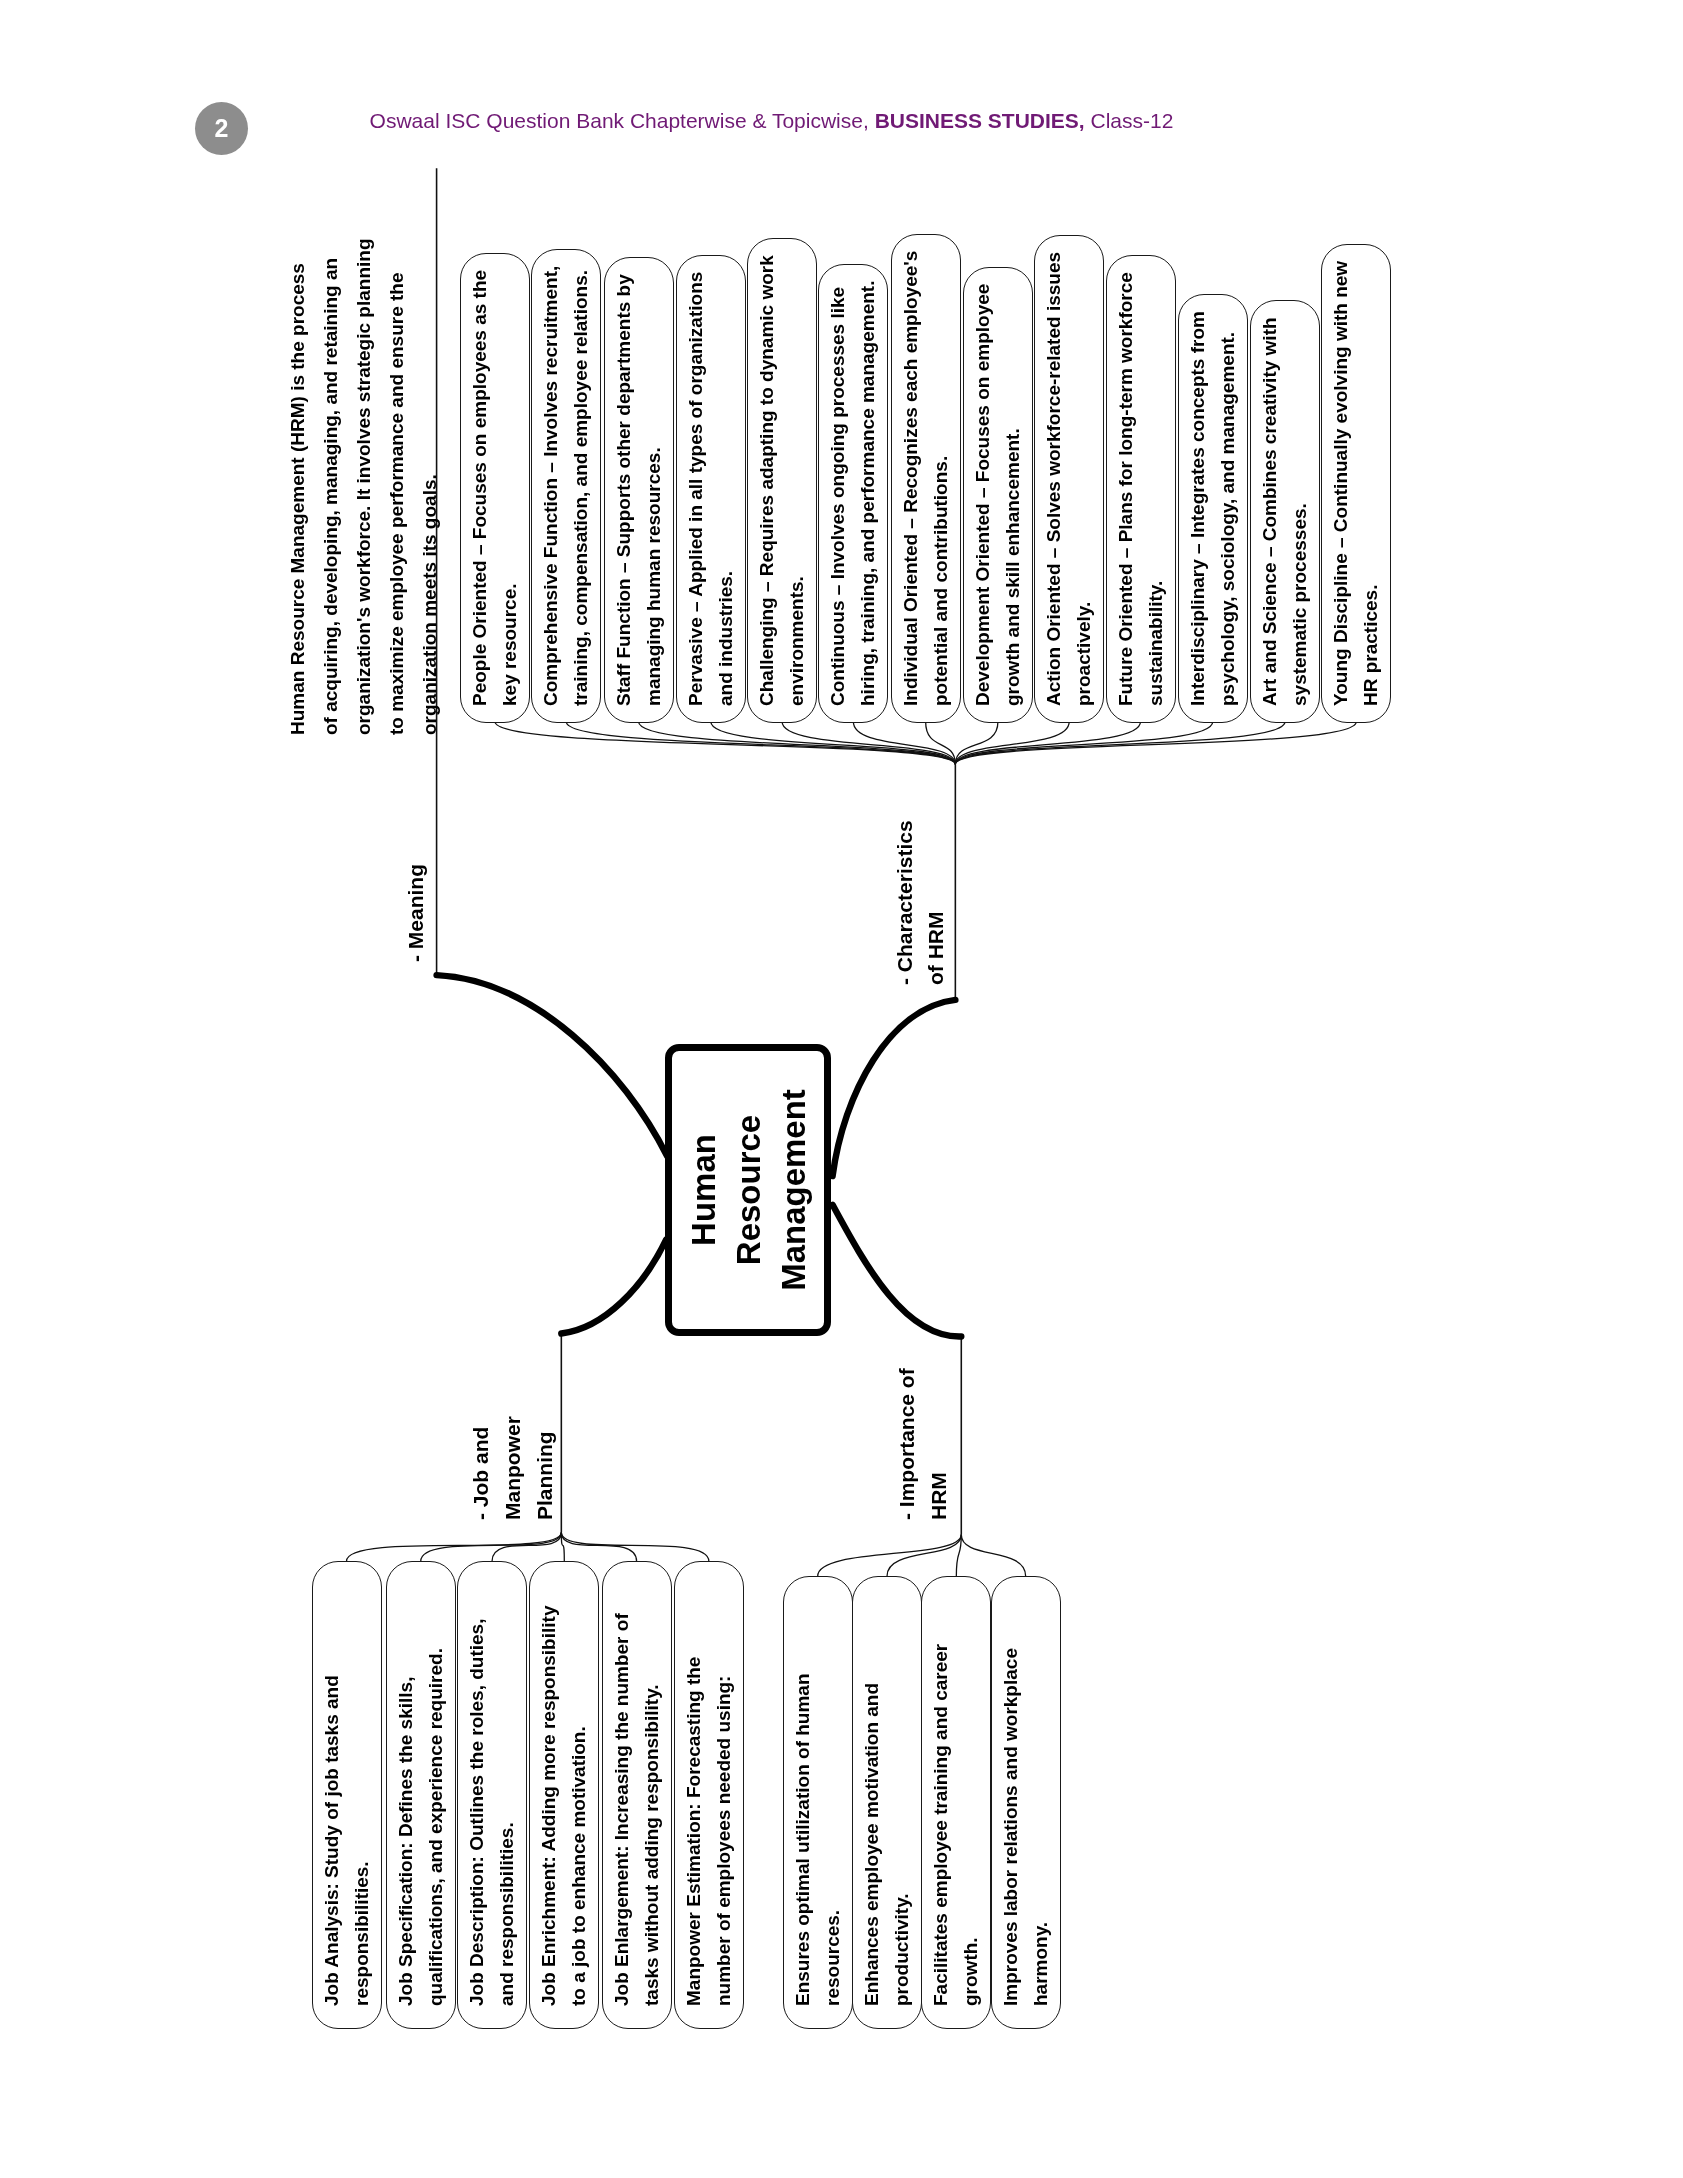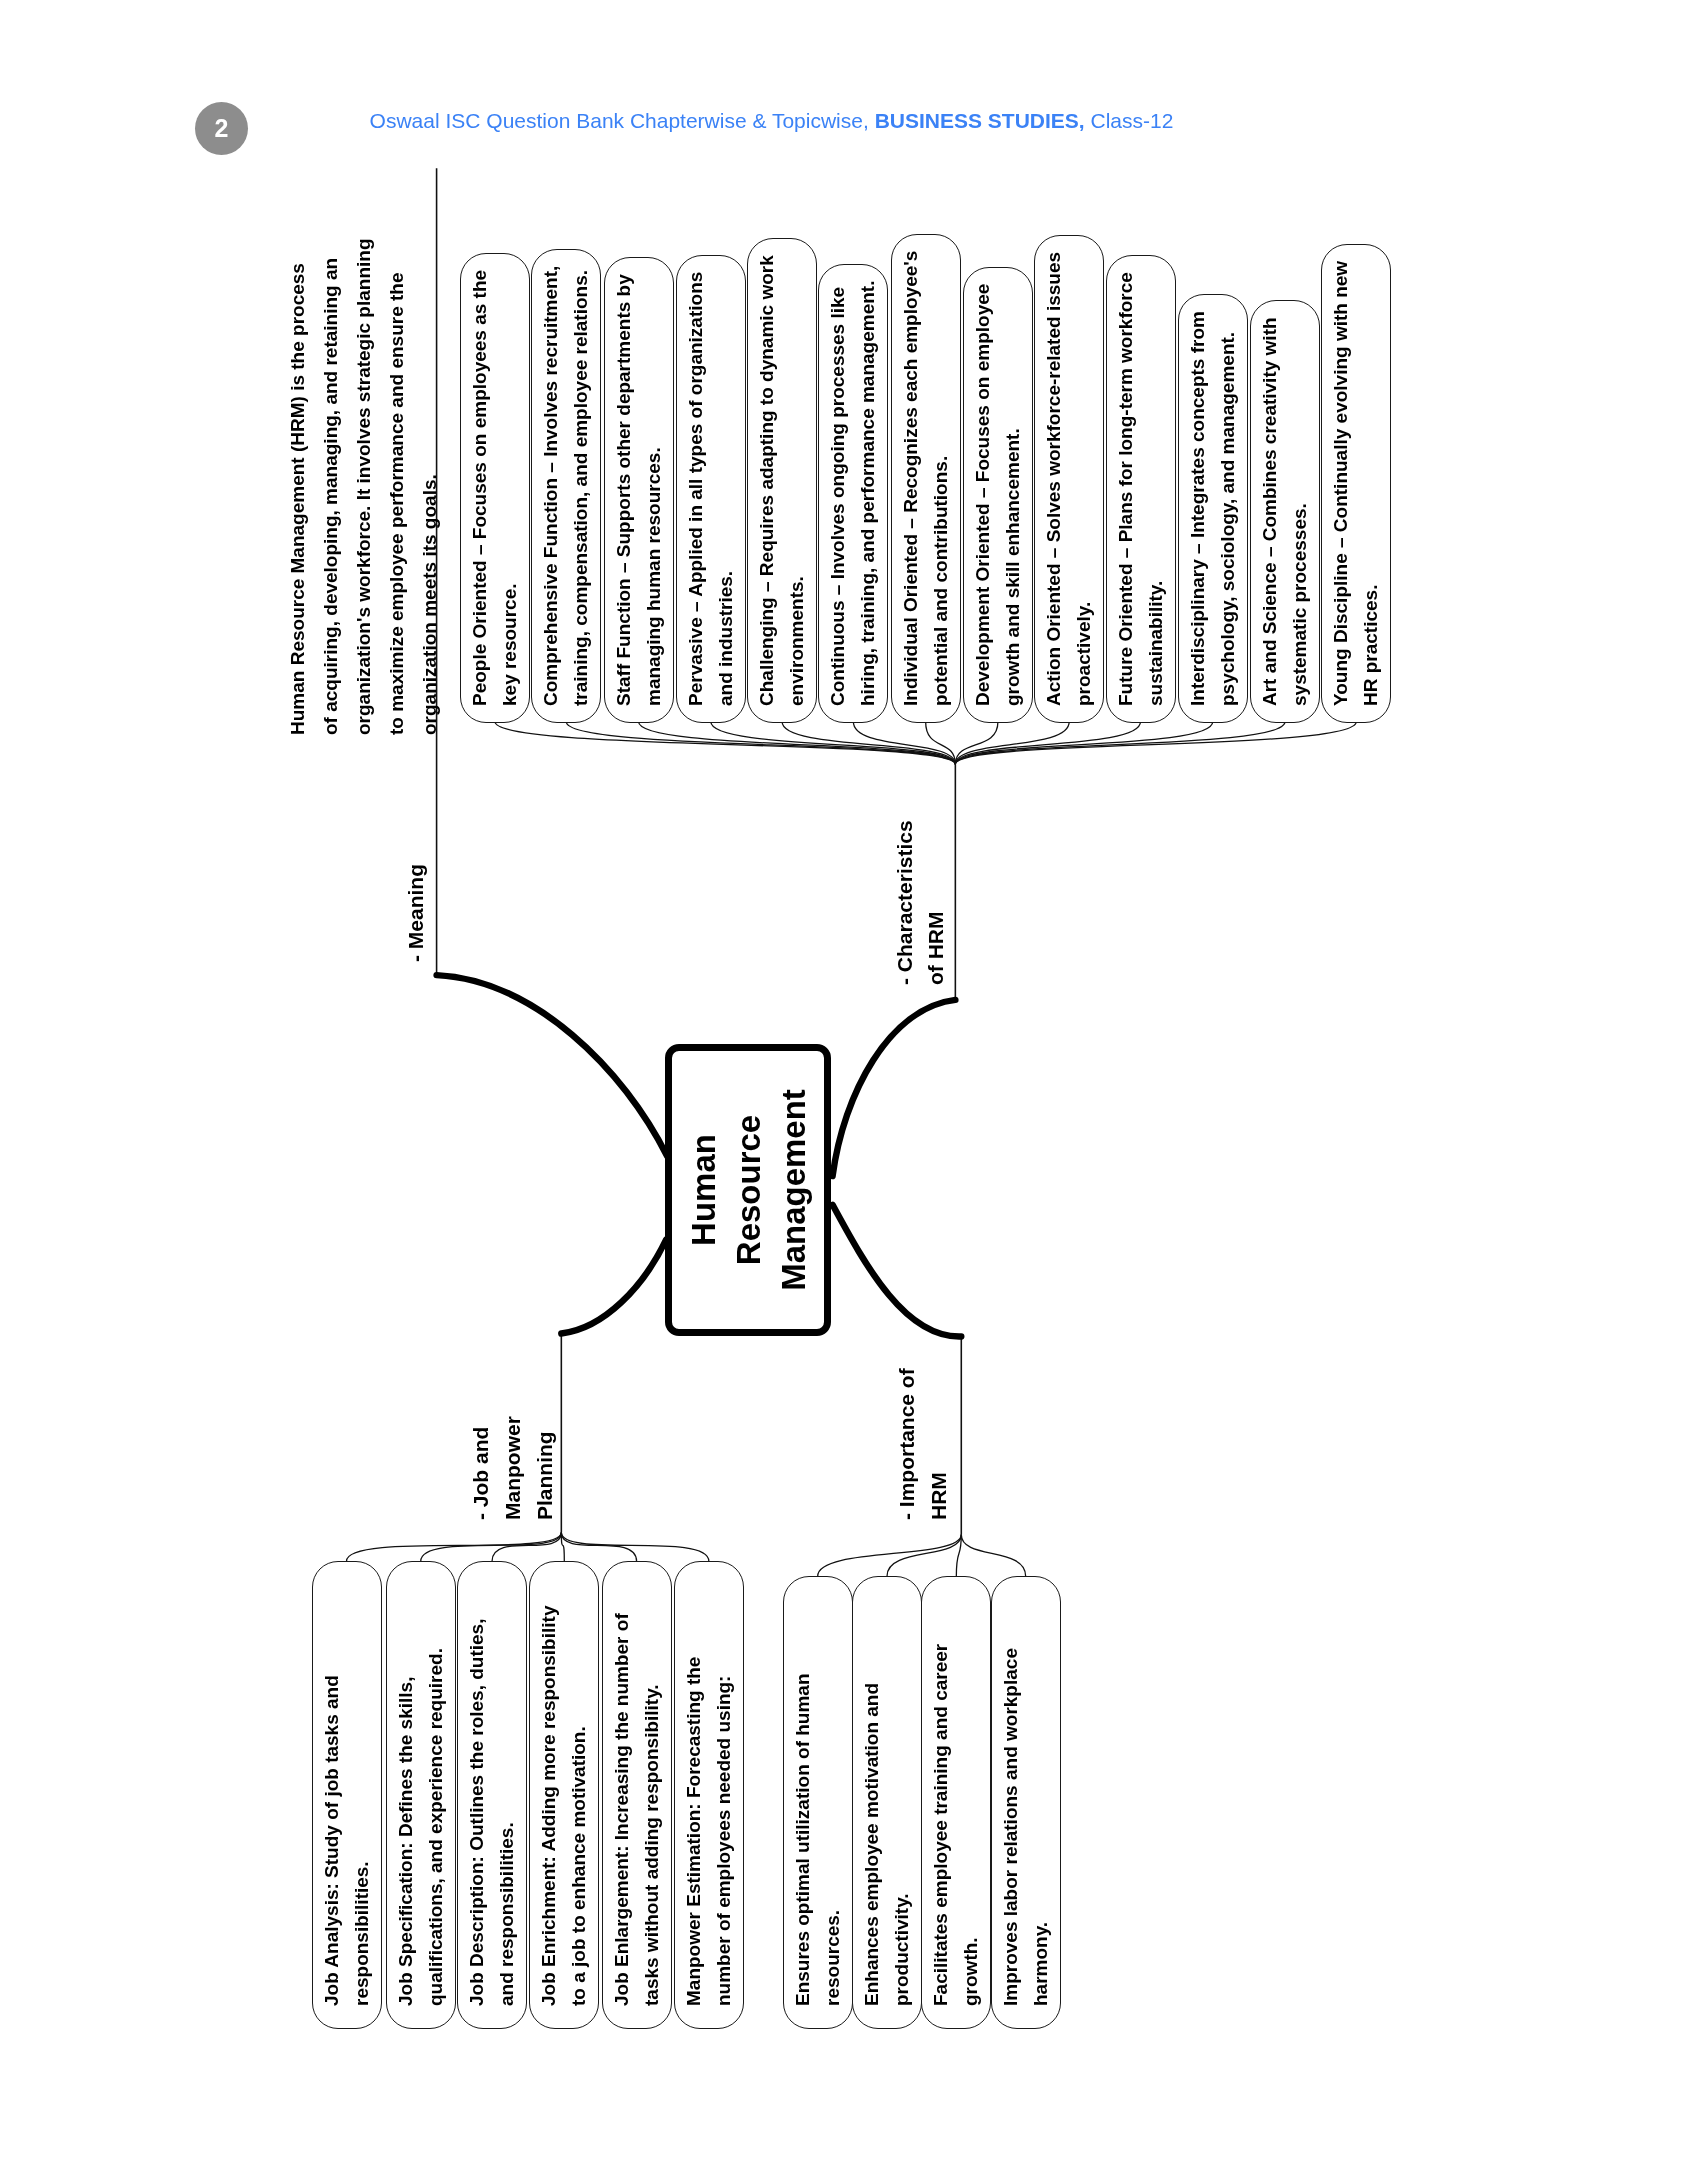--- a/index.html
+++ b/index.html
@@ -3,21 +3,21 @@
 <meta charset="utf-8">
 <style>
   html,body{margin:0;padding:0;background:#ffffff;}
   #page{position:relative;width:1683px;height:2178px;background:#ffffff;overflow:hidden;
         font-family:"Liberation Sans",sans-serif;color:#000;}
   
   #page-number-badge{position:absolute;left:195px;top:102px;width:53px;height:53px;border-radius:50%;
         background:#8d8d8d;display:flex;align-items:center;justify-content:center;
         color:#ffffff;font-size:25px;font-weight:bold;z-index:30;}
   #page-header{position:absolute;left:0;top:109px;width:1543px;text-align:center;z-index:30;
-        font-size:21px;color:#3b82f6;white-space:nowrap;}
+        font-size:21px;color:#701a75;white-space:nowrap;}
   #page-header b{font-weight:bold;}
   
   #map-rotated{position:absolute;left:0;top:2178px;width:2178px;height:1683px;
         transform:rotate(-90deg);transform-origin:0 0;}
   #connector-svg{position:absolute;left:0;top:0;width:2178px;height:1683px;}
   .thin{stroke:#111;stroke-width:1.6;fill:none;}
   .fan{stroke:#111;stroke-width:1.3;fill:none;}
   .thick{stroke:#000;stroke-width:6.5;fill:none;stroke-linecap:round;}
   #central-node{position:absolute;left:842px;top:665px;width:292px;height:166px;box-sizing:border-box;
         border:7px solid #000;border-radius:14px;background:#fff;

